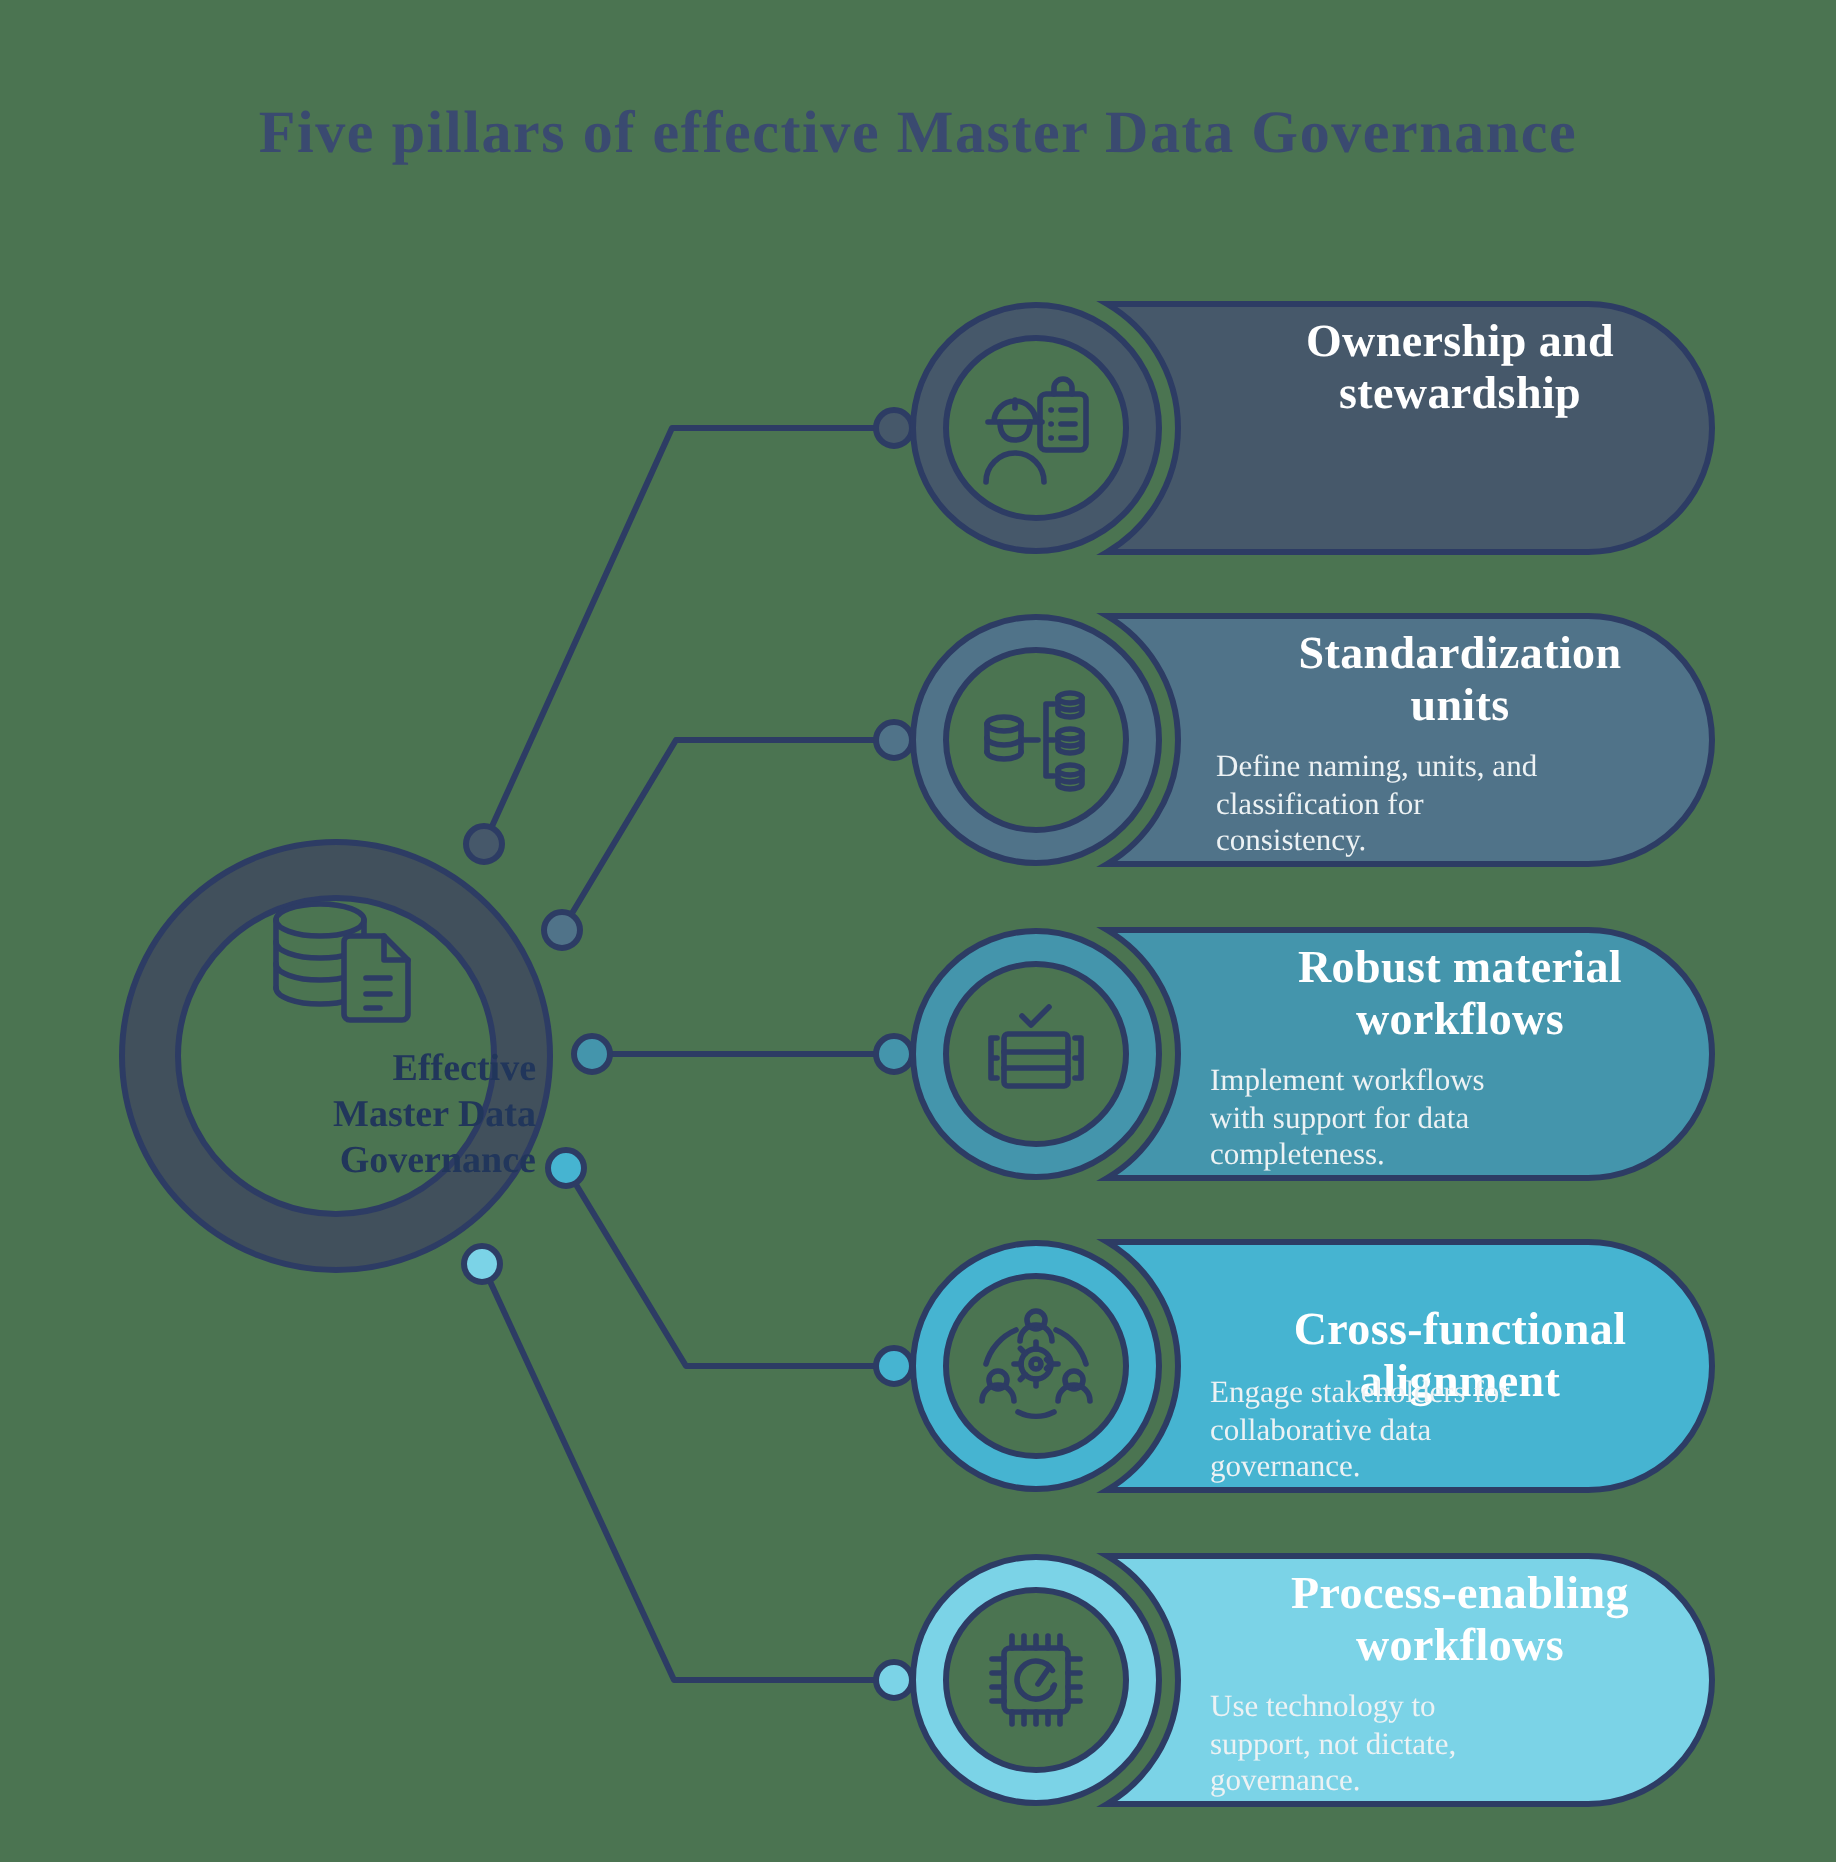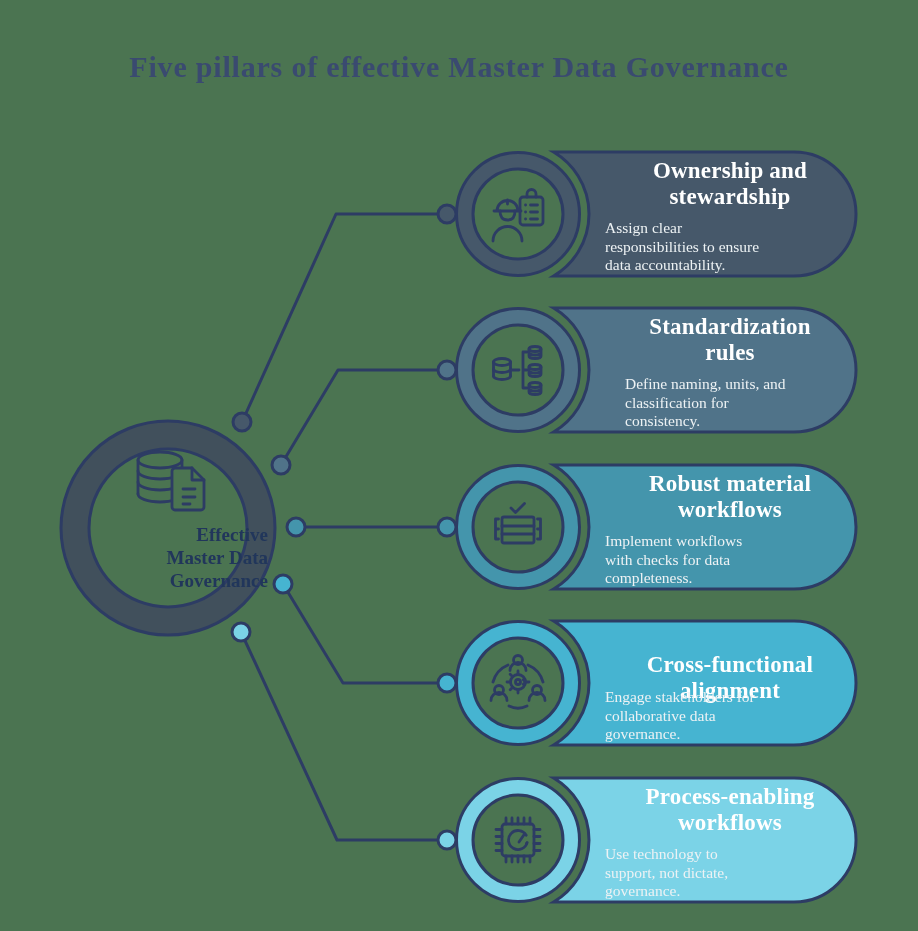--- a/index.html
+++ b/index.html
@@ -148,34 +148,31 @@
   </svg>
 
   <div class="main-title">Five pillars of effective Master Data Governance</div>
 
   <div class="center-label">Effective
 Master Data
 Governance</div>
 
   <div class="card-title" style="left:605px;top:158px">Ownership and
 stewardship</div>
-  <div class="card-desc" style="left:605px;top:219px">Assign clear
-responsibilities to ensure
-data accountability.</div>
 
   <div class="card-title" style="left:605px;top:314px">Standardization
-rules</div>
-  <div class="card-desc" style="left:625px;top:375px">Define naming, units, and
+units</div>
+  <div class="card-desc" style="left:608px;top:375px">Define naming, units, and
 classification for
 consistency.</div>
 
   <div class="card-title" style="left:605px;top:471px">Robust material
 workflows</div>
   <div class="card-desc" style="left:605px;top:532px">Implement workflows
-with checks for data
+with support for data
 completeness.</div>
 
   <div class="card-title" style="left:605px;top:652px">Cross-functional
 alignment</div>
   <div class="card-desc" style="left:605px;top:688px">Engage stakeholders for
 collaborative data
 governance.</div>
 
   <div class="card-title" style="left:605px;top:784px">Process-enabling
 workflows</div>

